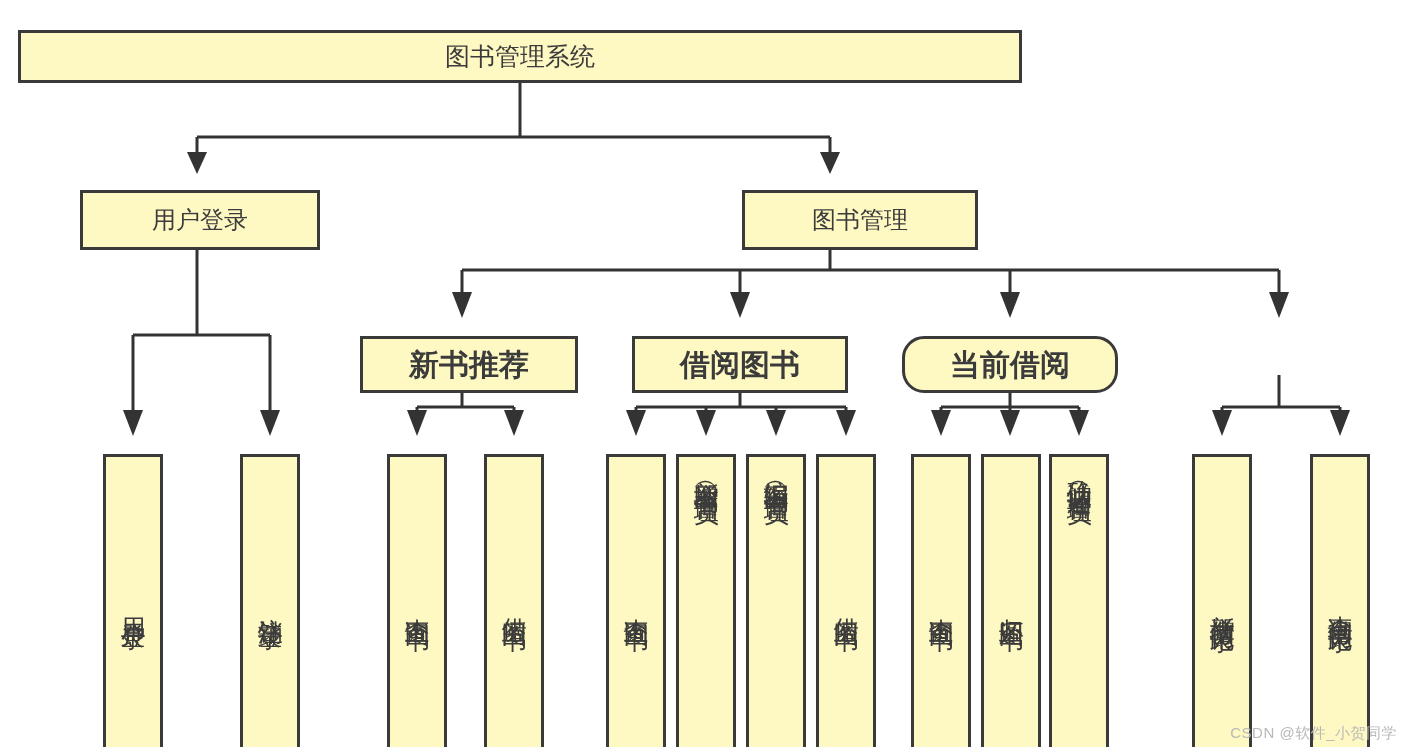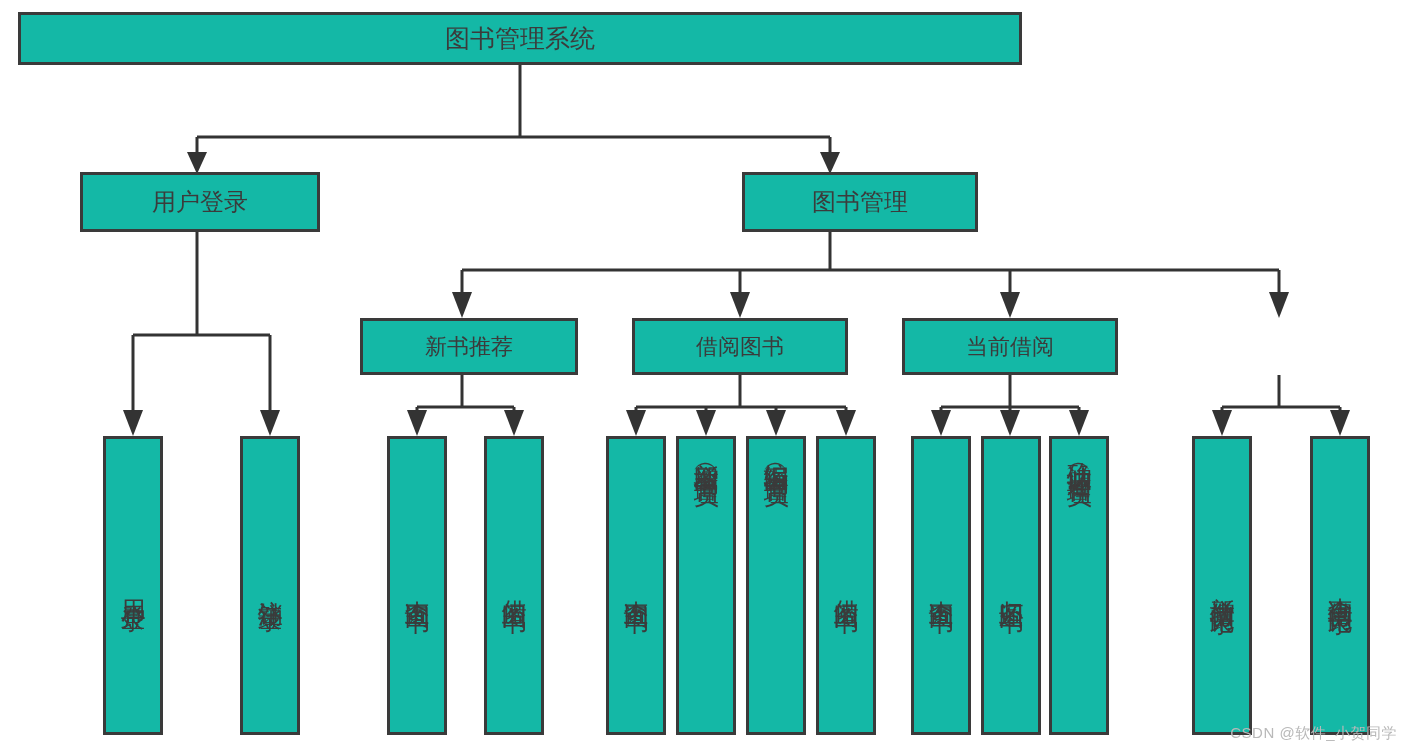--- a/index.html
+++ b/index.html
@@ -35,36 +35,38 @@
   }
   #connectors polygon.arrow {
     fill: #333333;
     stroke: none;
   }
   
   .node {
     position: absolute;
     box-sizing: border-box;
     border: 3px solid #3a3a3a;
-    background: #14b8a6;
+    background: #fef9c3;
     color: #3b3b3b;
     display: flex;
     align-items: center;
     justify-content: center;
     text-align: center;
     line-height: 1.25;
+    margin-top: 18px;
   }
   .node.root {
     font-size: 25px;
   }
   .node.level1 {
     font-size: 24px;
   }
   .node.level2 {
-    font-size: 22px;
+    font-size: 30px;
+    font-weight: bold;
   }
   
   .node.leaf {
     font-size: 25px;
     align-items: flex-start;
     justify-content: center;
     padding-top: 6px;
   }
   .node.leaf .vlabel {
     writing-mode: vertical-rl;
@@ -174,21 +176,21 @@
   </div>
 
   <div class="node level2" style="left:360px; top:318px; width:218px; height:57px;">
     <span>新书推荐</span>
   </div>
 
   <div class="node level2" style="left:632px; top:318px; width:216px; height:57px;">
     <span>借阅图书</span>
   </div>
 
-  <div class="node level2" style="left:902px; top:318px; width:216px; height:57px;">
+  <div class="node level2" style="left:902px; top:318px; width:216px; height:57px;border-radius:22px;">
     <span>当前借阅</span>
   </div>
 
 
   <div class="node leaf mid-label" style="left:103px; top:436px; width:60px; height:299px;">
     <span class="vlabel">用户登录</span>
   </div>
 
   <div class="node leaf mid-label" style="left:240px; top:436px; width:60px; height:299px;">
     <span class="vlabel">注销登录</span>

